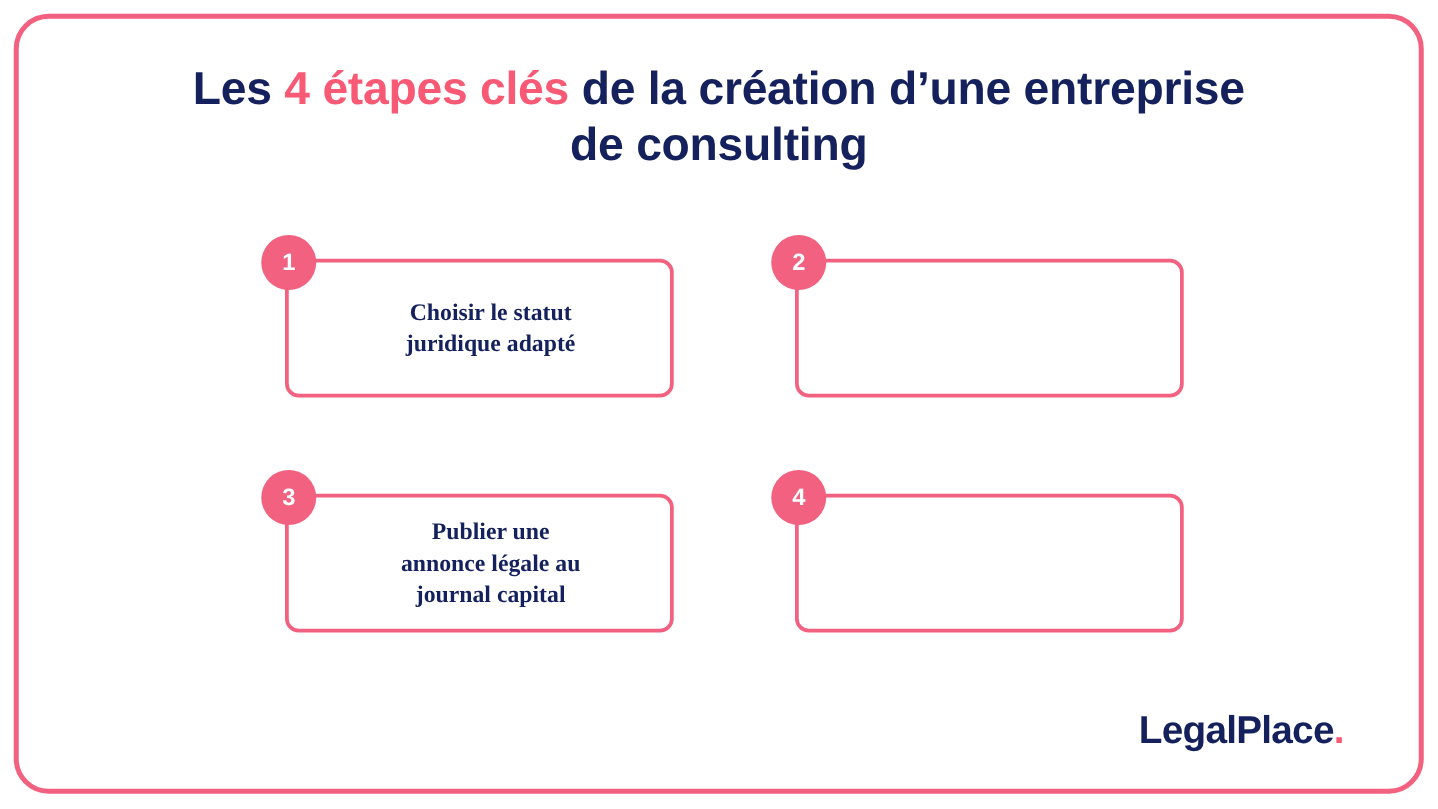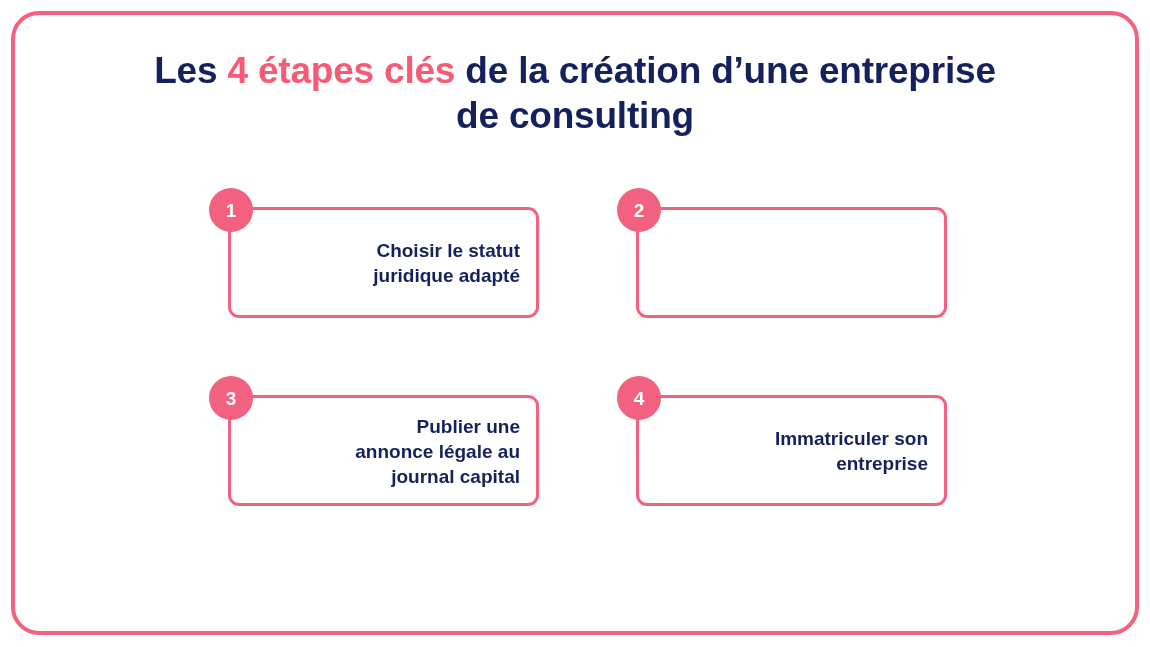--- a/index.html
+++ b/index.html
@@ -69,26 +69,27 @@
   .step-3 { left: 228px; top: 395px; }
   .step-4 { left: 636px; top: 395px; }
 
   .step-label {
     position: absolute;
     left: 0;
     right: 0;
     top: 50%;
     transform: translateY(-50%);
     padding: 0 16px 0 34px;
-    text-align: right;
+    text-align: center;
     font-size: 19px;
     line-height: 25px;
     font-weight: bold;
     color: #14215c;
     white-space: pre-line;
+    font-family: Liberation Serif, serif;
   }
 
   .badge {
     position: absolute;
     left: -22px;
     top: -22px;
     width: 44px;
     height: 44px;
     border-radius: 50%;
     background: #f2617f;
@@ -137,20 +138,19 @@
 
     <div class="step step-3">
       <div class="badge">3</div>
       <div class="step-label">Publier une
 annonce légale au
 journal capital</div>
     </div>
 
     <div class="step step-4">
       <div class="badge">4</div>
-      <div class="step-label">Immatriculer son
-entreprise</div>
     </div>
 
   </div>
 
+  <div class="logo"><span>LegalPlace</span><span class="dot">.</span></div>
 
 </div>
 
 </body></html>

